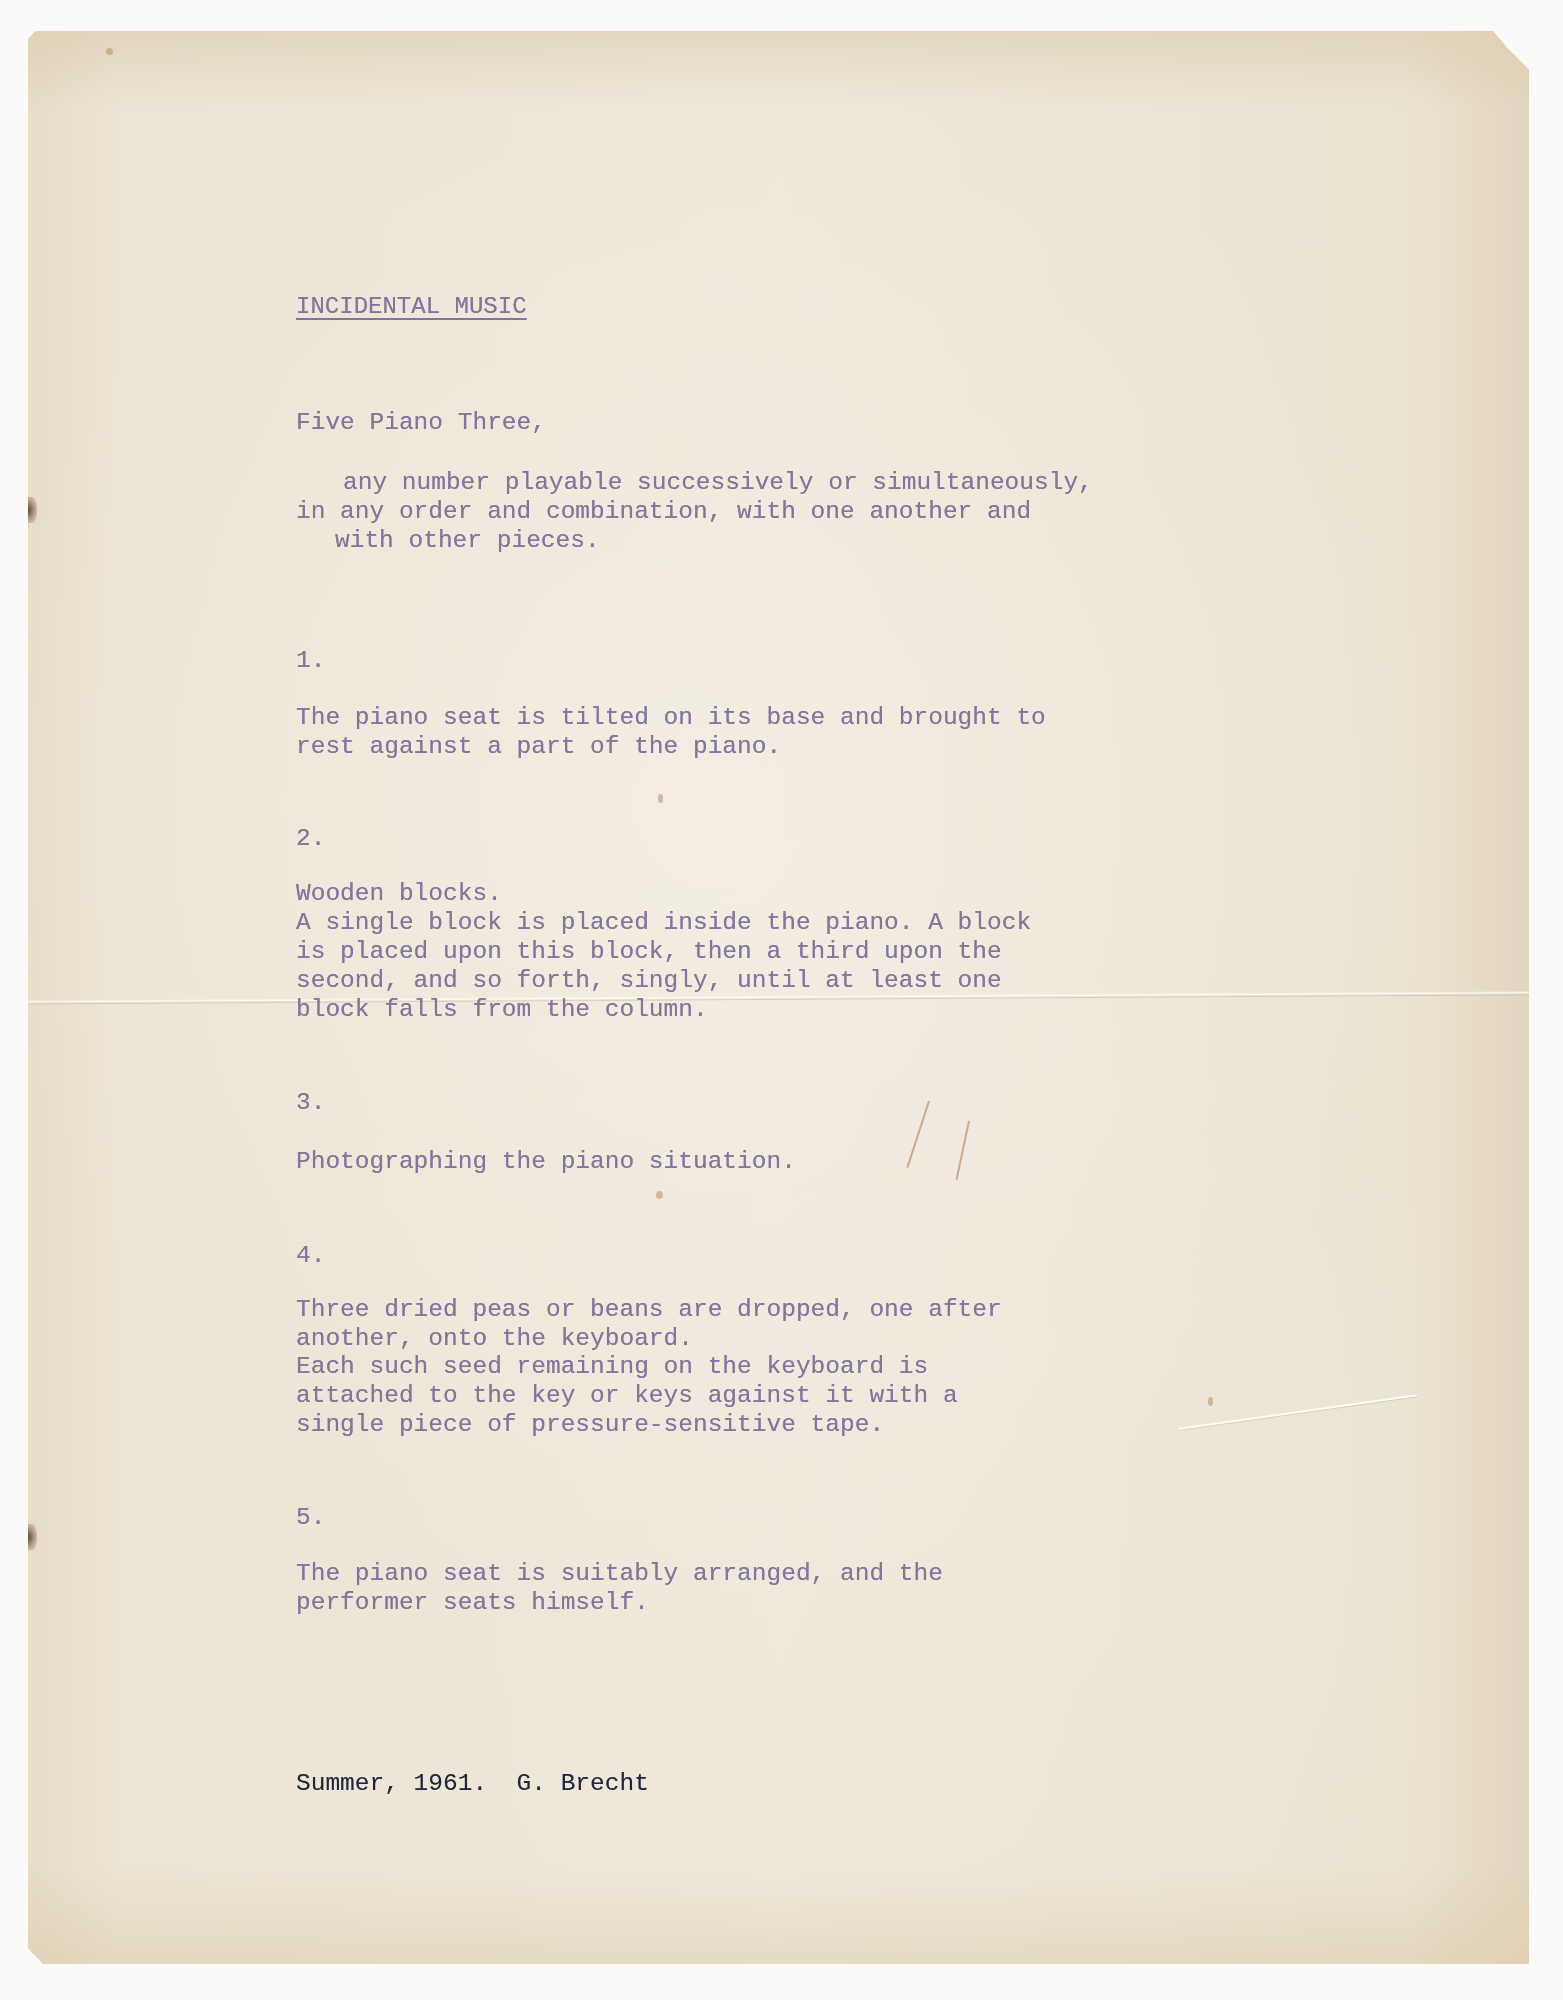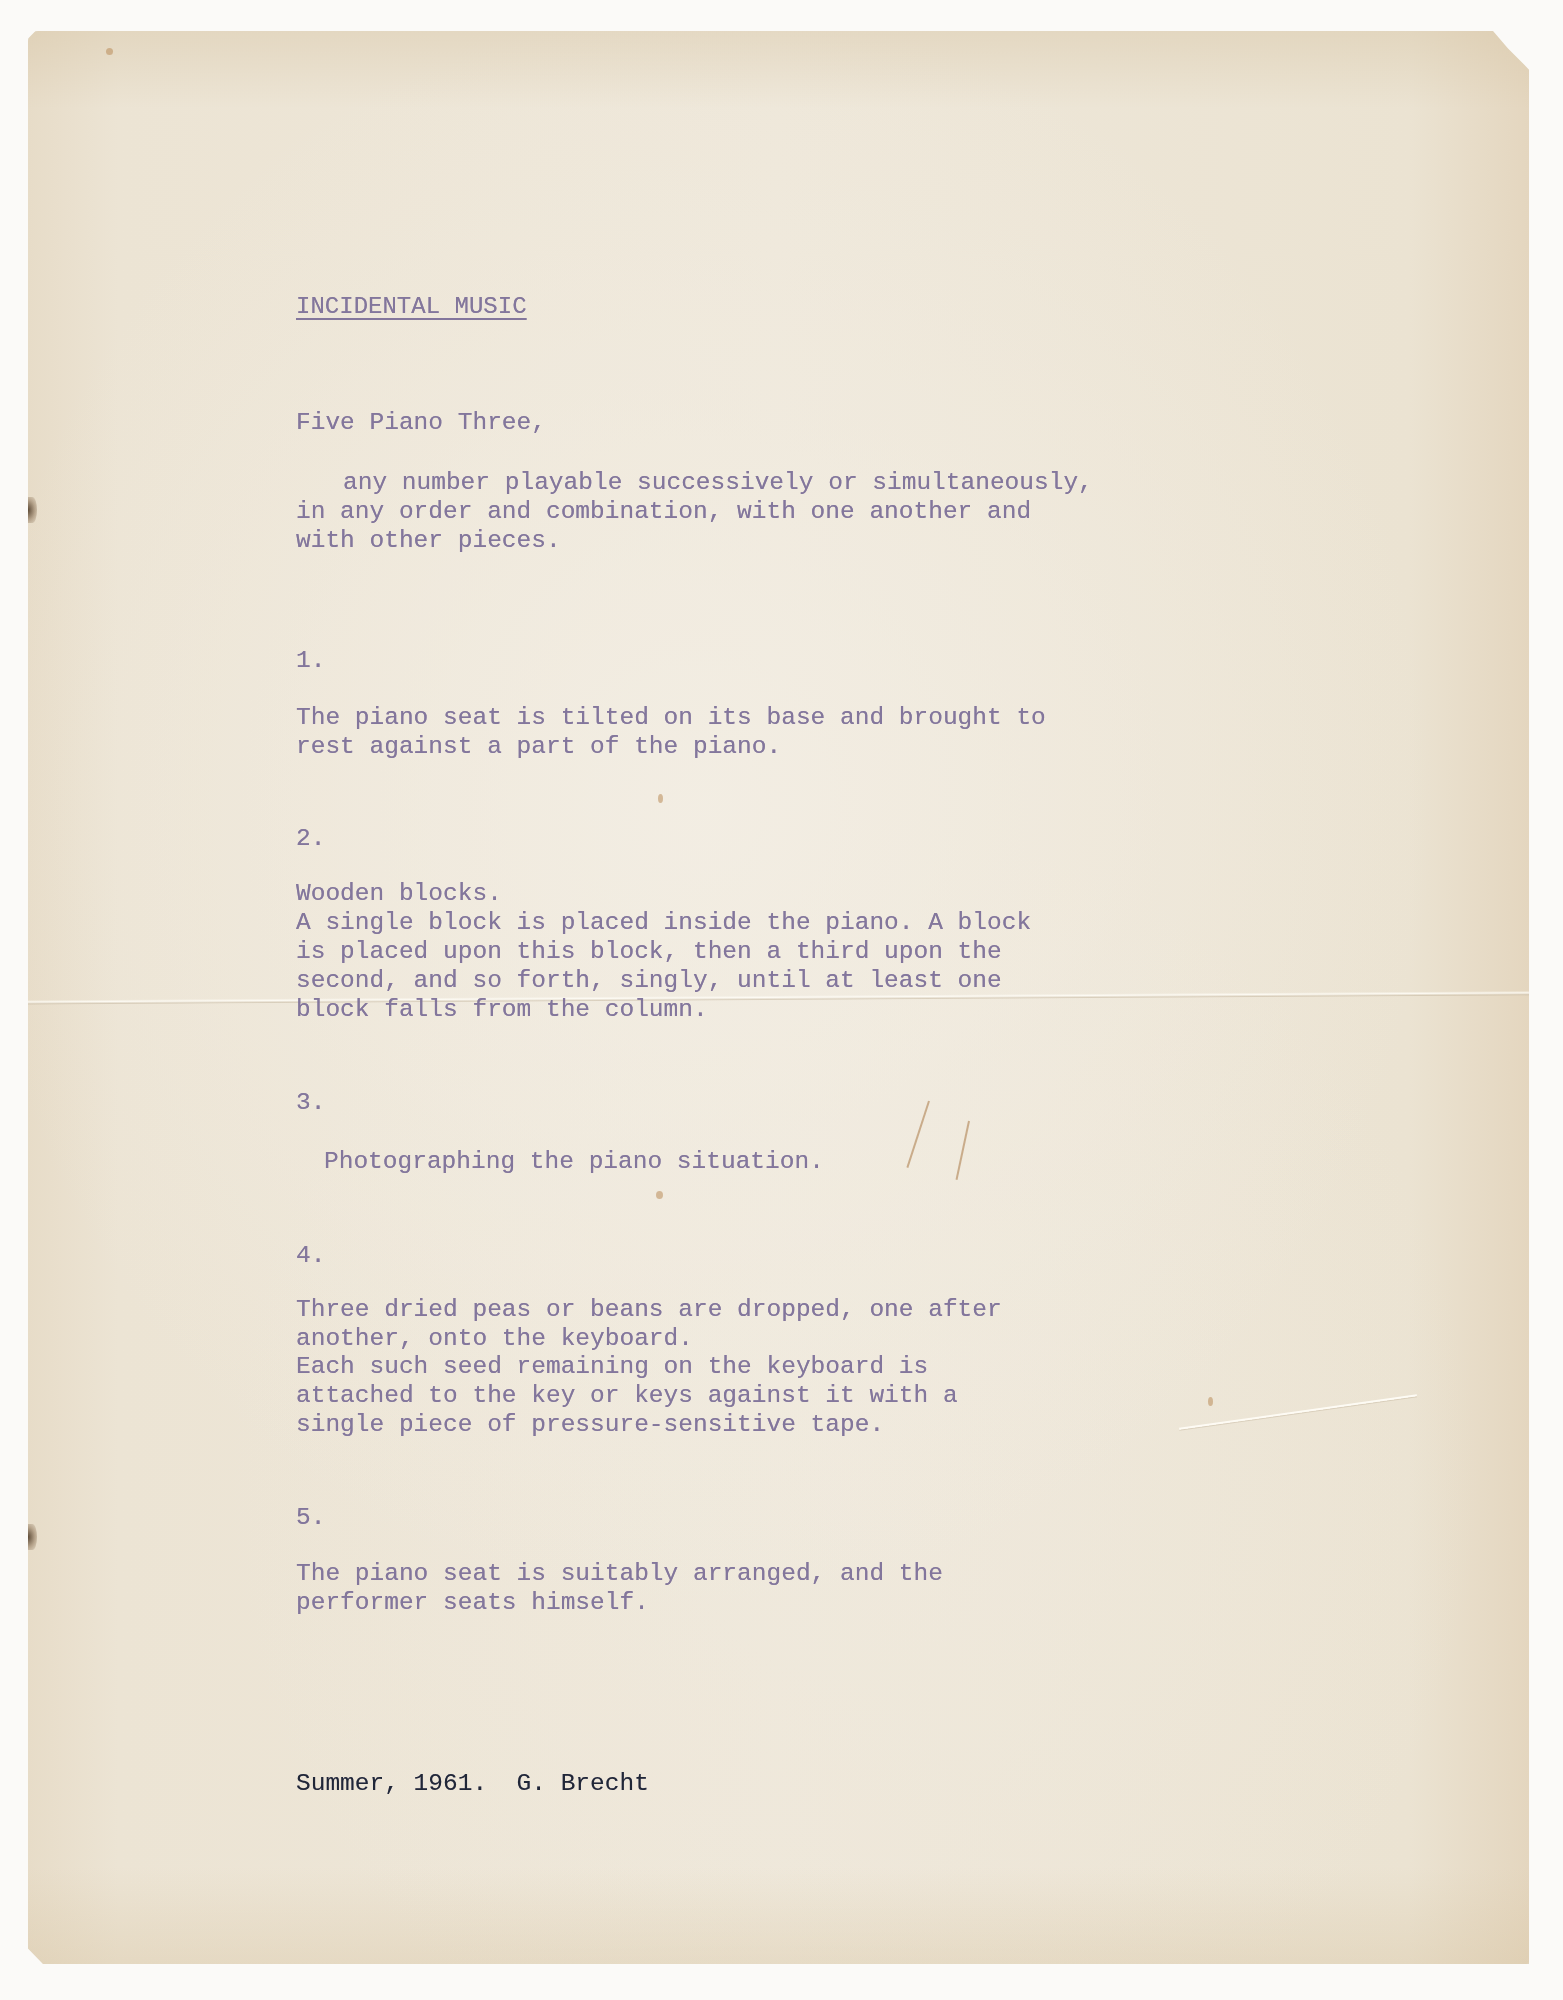--- a/index.html
+++ b/index.html
@@ -111,35 +111,35 @@
   <div class="scratch" style="left:940px; top:1090px; height:60px; transform:rotate(12deg);"></div>
   <div class="crease" style="left:1150px; top:1380px; width:240px; transform:rotate(-8deg);"></div>
 </div>
 
 <div class="line title" style="top:292px;">INCIDENTAL MUSIC</div>
 
 <div class="line" style="top:408px;">Five Piano Three,</div>
 
 <div class="line" style="top:468px;margin-left:47px;">any number playable successively or simultaneously,</div>
 <div class="line" style="top:497px;">in any order and combination, with one another and</div>
-<div class="line" style="top:526px;">with other pieces.</div>
+<div class="line" style="top:526px;margin-left:39px;">with other pieces.</div>
 
 <div class="line" style="top:646px;">1.</div>
 <div class="line" style="top:703px;">The piano seat is tilted on its base and brought to</div>
 <div class="line" style="top:732px;">rest against a part of the piano.</div>
 
 <div class="line" style="top:824px;">2.</div>
 <div class="line" style="top:879px;">Wooden blocks.</div>
 <div class="line" style="top:908px;">A single block is placed inside the piano. A block</div>
 <div class="line" style="top:937px;">is placed upon this block, then a third upon the</div>
 <div class="line" style="top:966px;">second, and so forth, singly, until at least one</div>
 <div class="line" style="top:995px;">block falls from the column.</div>
 
 <div class="line" style="top:1088px;">3.</div>
-<div class="line" style="top:1147px;margin-left:28px;">Photographing the piano situation.</div>
+<div class="line" style="top:1147px;">Photographing the piano situation.</div>
 
 <div class="line" style="top:1241px;">4.</div>
 <div class="line" style="top:1295px;">Three dried peas or beans are dropped, one after</div>
 <div class="line" style="top:1324px;">another, onto the keyboard.</div>
 <div class="line" style="top:1352px;">Each such seed remaining on the keyboard is</div>
 <div class="line" style="top:1381px;">attached to the key or keys against it with a</div>
 <div class="line" style="top:1410px;">single piece of pressure-sensitive tape.</div>
 
 <div class="line" style="top:1503px;">5.</div>
 <div class="line" style="top:1559px;">The piano seat is suitably arranged, and the</div>

